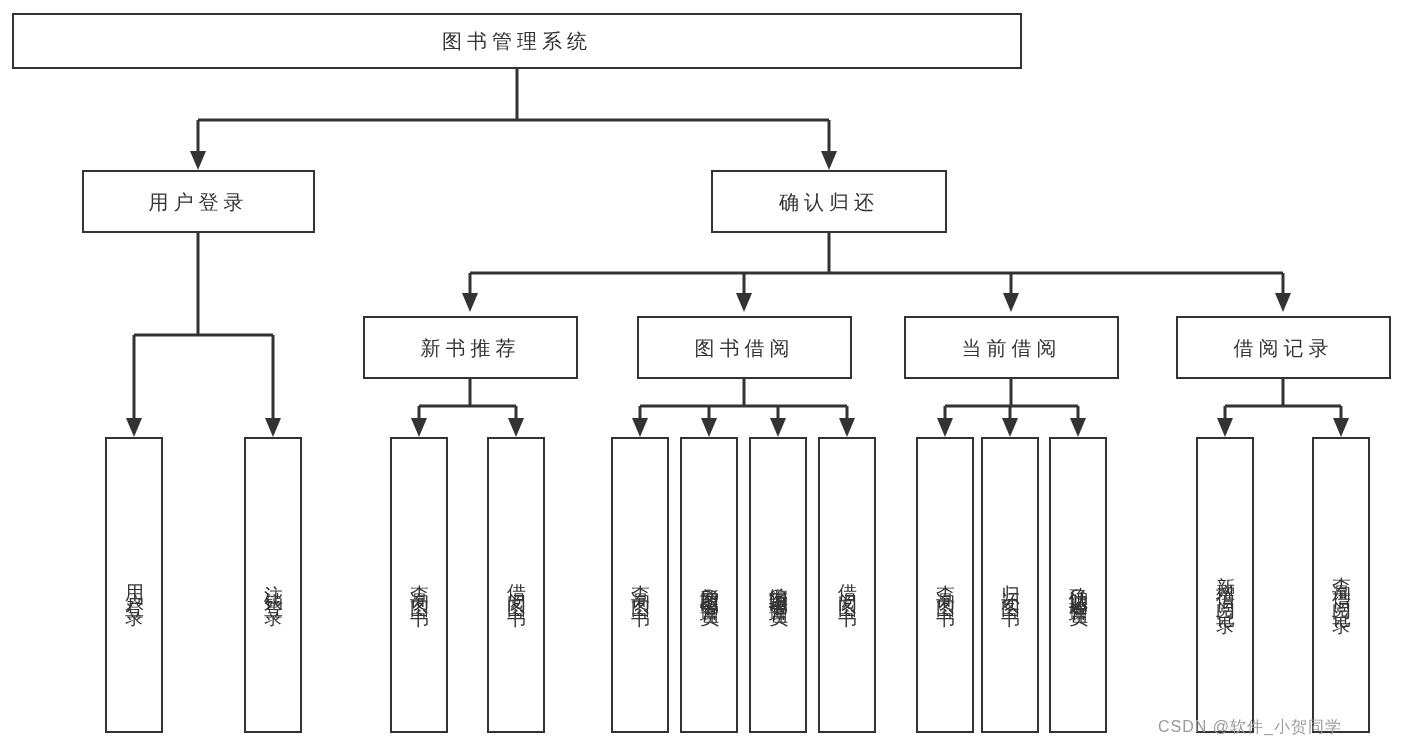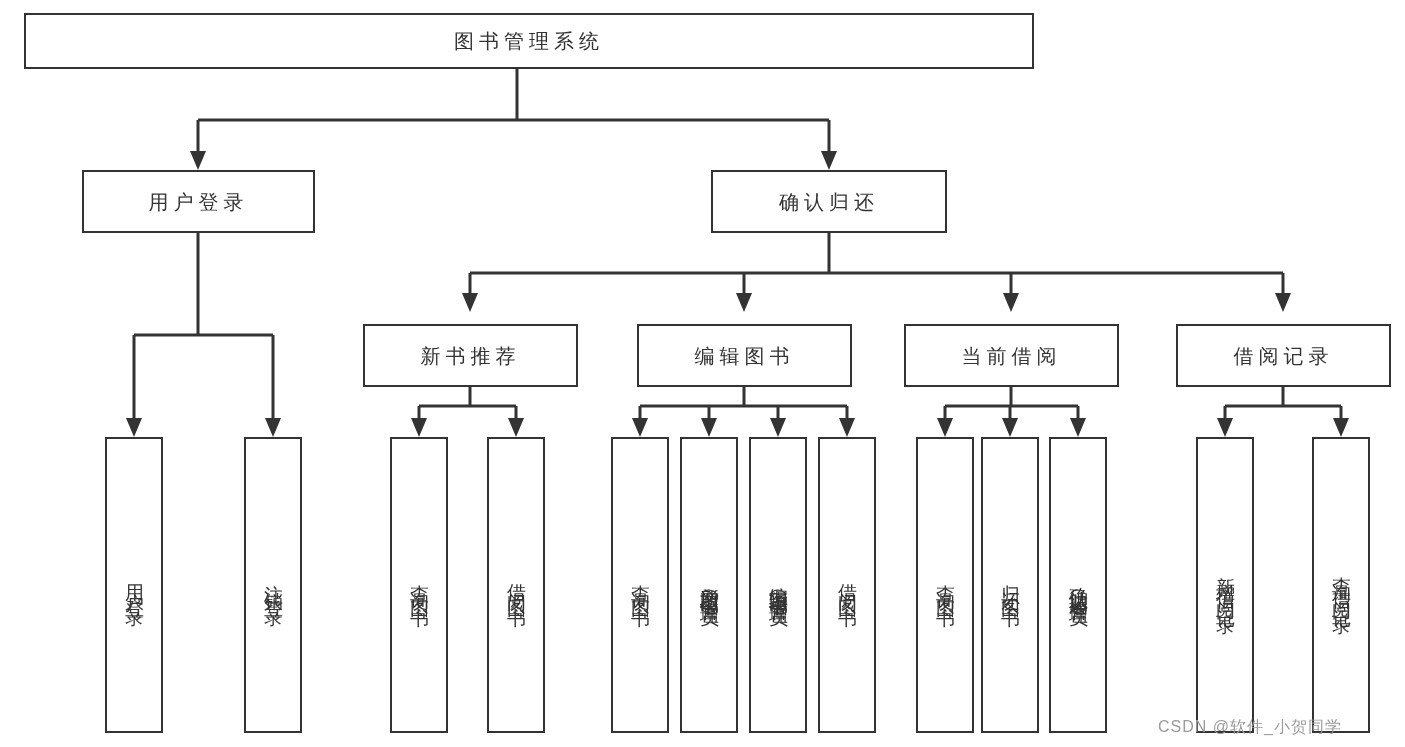--- a/index.html
+++ b/index.html
@@ -37,24 +37,24 @@
     border: 2px solid #333333;
     color: #333333;
     display: flex;
     align-items: center;
     justify-content: center;
     text-align: center;
     font-size: 20px;
     letter-spacing: 5px;
     line-height: 1.2;
   }
-  .box.h-root   { left: 24px;   top: 13px;  width: 1010px; height: 56px; }
+  .box.h-root   { left: 12px;   top: 13px;  width: 1010px; height: 56px; }
   .box.h-lvl2a  { left: 82px;   top: 170px; width: 233px;  height: 63px; }
   .box.h-lvl2b  { left: 711px;  top: 170px; width: 236px;  height: 63px; }
-  .box.h-lvl3   { top: 324px; height: 63px; width: 215px; text-align: right; }
+  .box.h-lvl3   { top: 316px; height: 63px; width: 215px; text-align: right; }
   .box.l3-0 { left: 363px; }
   .box.l3-1 { left: 637px; }
   .box.l3-2 { left: 904px; }
   .box.l3-3 { left: 1176px; }
   .box.leaf {
     top: 437px;
     width: 58px;
     height: 296px;
     writing-mode: vertical-rl;
     text-orientation: mixed;
@@ -143,21 +143,21 @@
     <span>用户登录</span>
   </div>
   <div class="box h-lvl2b">
     <span>确认归还</span>
   </div>
 
   <div class="box h-lvl3 l3-0">
     <span>新书推荐</span>
   </div>
   <div class="box h-lvl3 l3-1">
-    <span>编辑图书</span>
+    <span>图书借阅</span>
   </div>
   <div class="box h-lvl3 l3-2">
     <span>当前借阅</span>
   </div>
   <div class="box h-lvl3 l3-3">
     <span>借阅记录</span>
   </div>
 
   <div class="box leaf p0">
     <span>用户登录</span>

